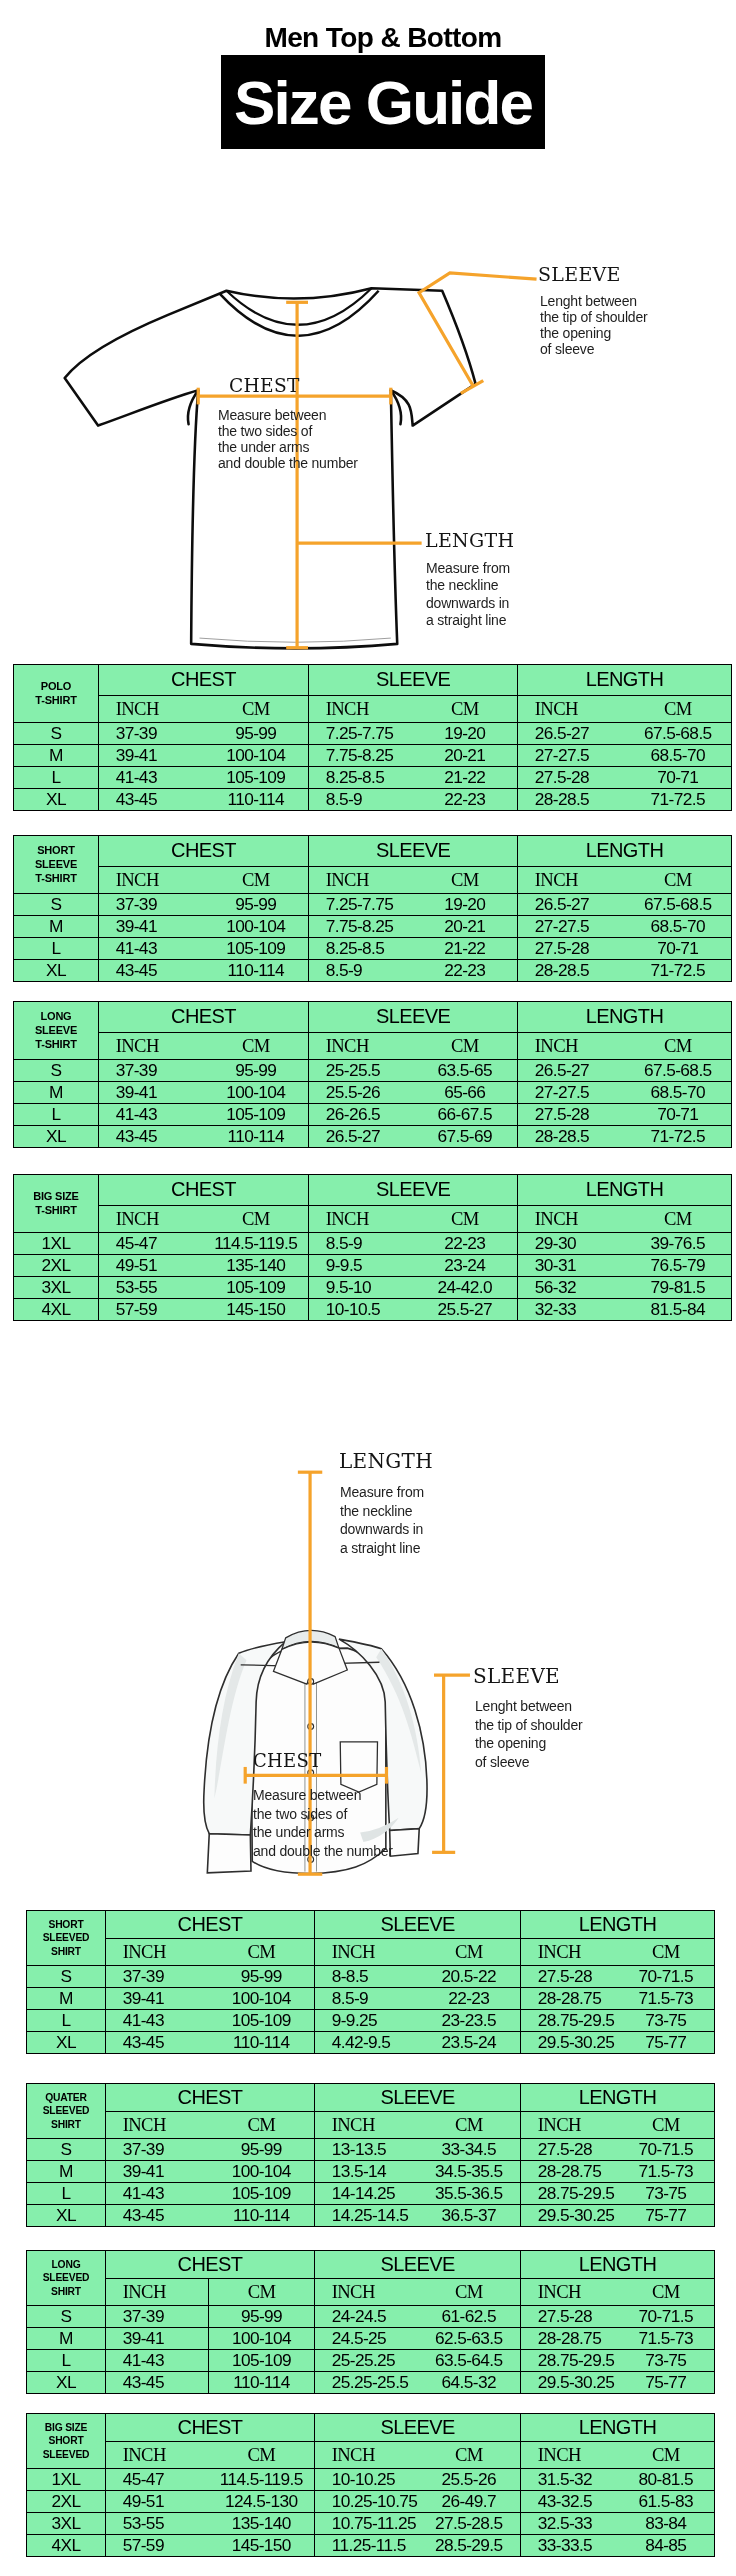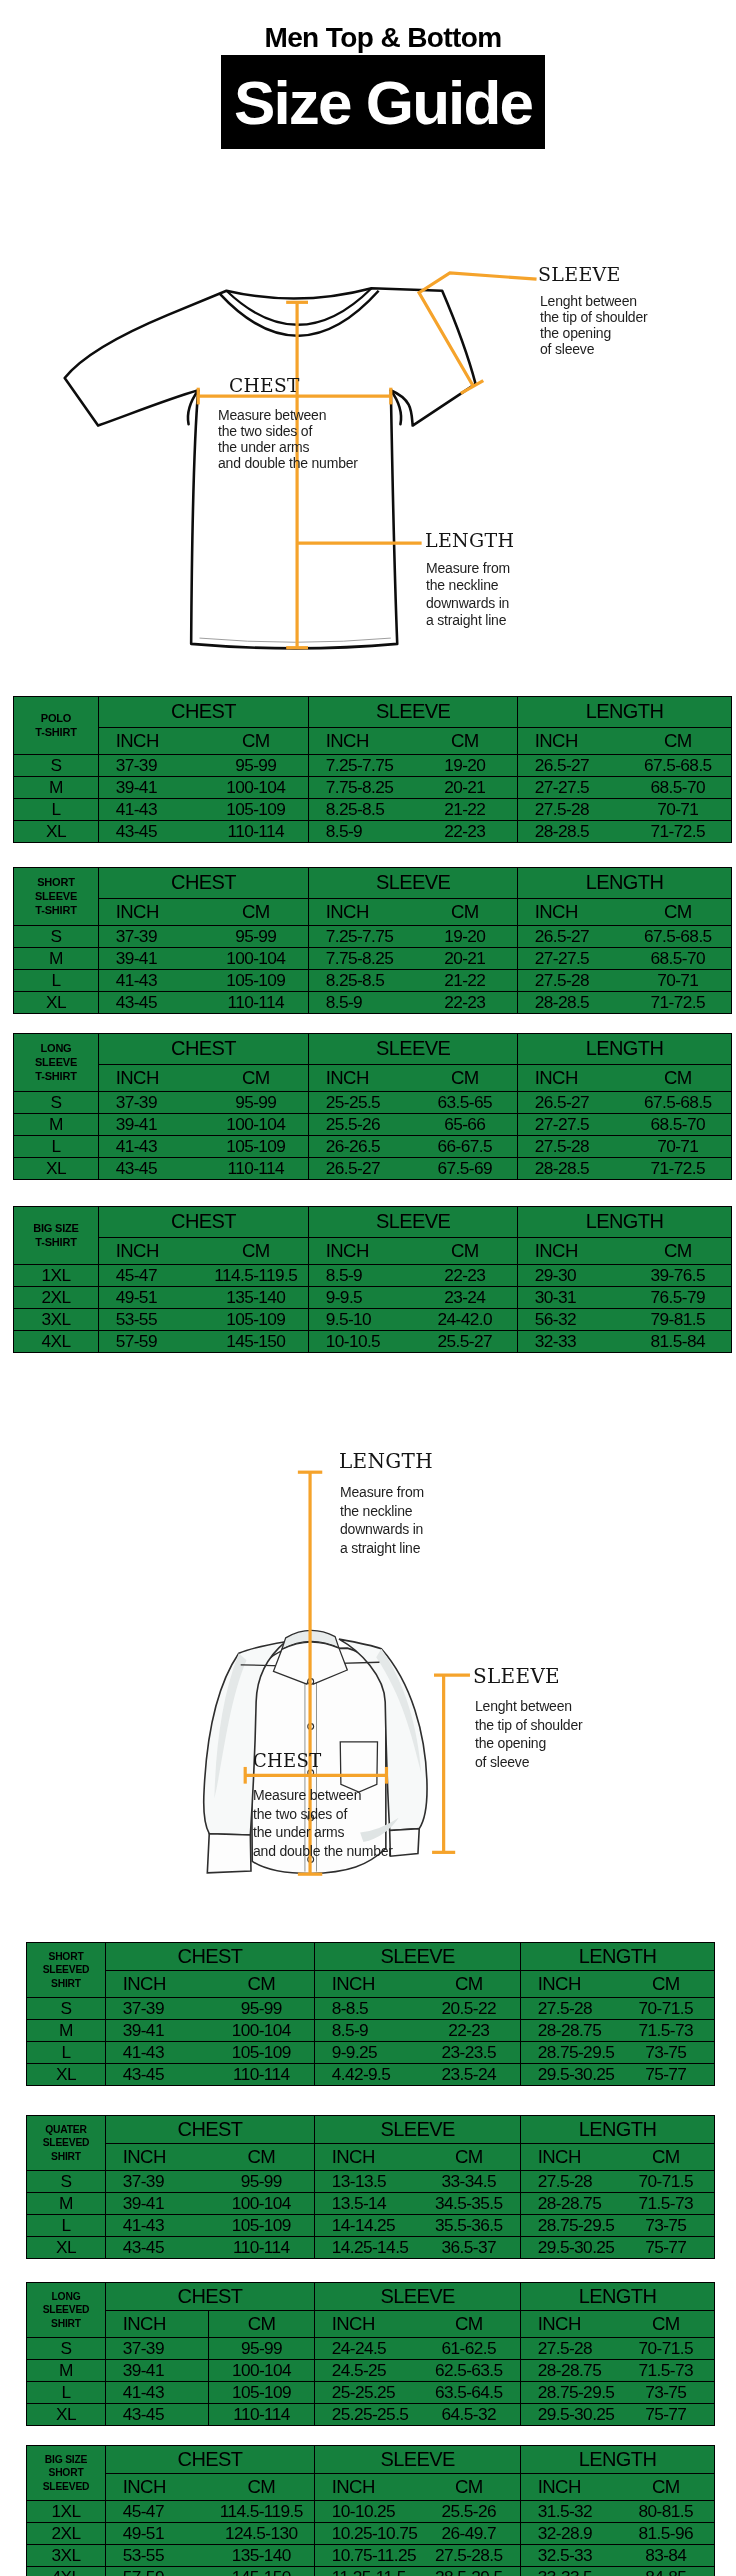--- a/index.html
+++ b/index.html
@@ -32,34 +32,34 @@
   }
   .dg-desc{
     position:absolute;font-size:14px;line-height:16px;color:#1e1e1e;
     white-space:pre-line;z-index:5;letter-spacing:-0.2px;
   }
   .dg-desc.wide{line-height:18.6px;}
   svg{position:absolute;}
   
   table.size-table{
     position:absolute;border-collapse:collapse;table-layout:fixed;
-    border:1.9px solid #000;background:#15803d;margin-top:32px;
+    border:1.9px solid #000;background:#86efac;
   }
   .size-table th,.size-table td{padding:0;vertical-align:middle;font-weight:normal;}
   th.cat{
     font-size:11px;font-weight:bold;text-align:center;
     white-space:pre-line;line-height:1.3;letter-spacing:-0.2px;
     border-right:1.6px solid #000;
   }
   .shirt th.cat{font-size:10.3px;}
   tr.r1 th.sec{
     font-size:20px;letter-spacing:-0.6px;text-align:center;
     border-left:1.6px solid #000;border-bottom:1.3px solid #000;height:29.6px;
   }
-  tr.r2 th{font-size:18.6px;letter-spacing:-0.6px;height:26px;}
+  tr.r2 th{font-size:18.6px;letter-spacing:-0.6px;height:26px;font-family:Liberation Serif, serif;}
   tr.r2 th.inch{text-align:left;padding-left:16.7px;}
   tr.r2 th.cm{text-align:center;}
   .sec-start{border-left:1.6px solid #000;}
   tbody td{
     border-top:1.9px solid #000;font-size:17.3px;letter-spacing:-0.6px;height:21px;
   }
   tbody td.size{text-align:center;}
   tbody td.inch{text-align:left;padding-left:16.7px;}
   tbody td.cm{text-align:center;}
   .shirt tr.r1 th.sec{height:27px;}
@@ -722,22 +722,22 @@
         <td class="inch sec-start">31.5-32</td>
         <td class="cm">80-81.5</td>
       </tr>
 
       <tr>
         <td class="size">2XL</td>
         <td class="inch sec-start">49-51</td>
         <td class="cm">124.5-130</td>
         <td class="inch sec-start">10.25-10.75</td>
         <td class="cm">26-49.7</td>
-        <td class="inch sec-start">32-28.9</td>
-        <td class="cm">81.5-96</td>
+        <td class="inch sec-start">43-32.5</td>
+        <td class="cm">61.5-83</td>
       </tr>
 
       <tr>
         <td class="size">3XL</td>
         <td class="inch sec-start">53-55</td>
         <td class="cm">135-140</td>
         <td class="inch sec-start">10.75-11.25</td>
         <td class="cm">27.5-28.5</td>
         <td class="inch sec-start">32.5-33</td>
         <td class="cm">83-84</td>

